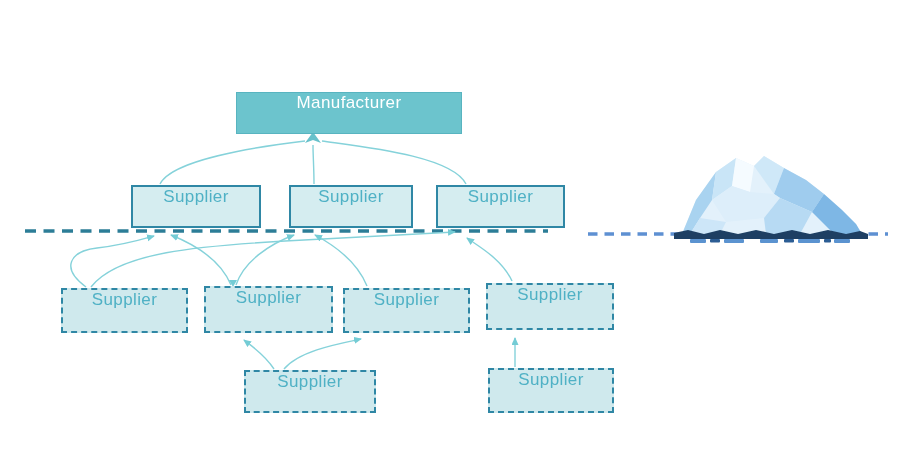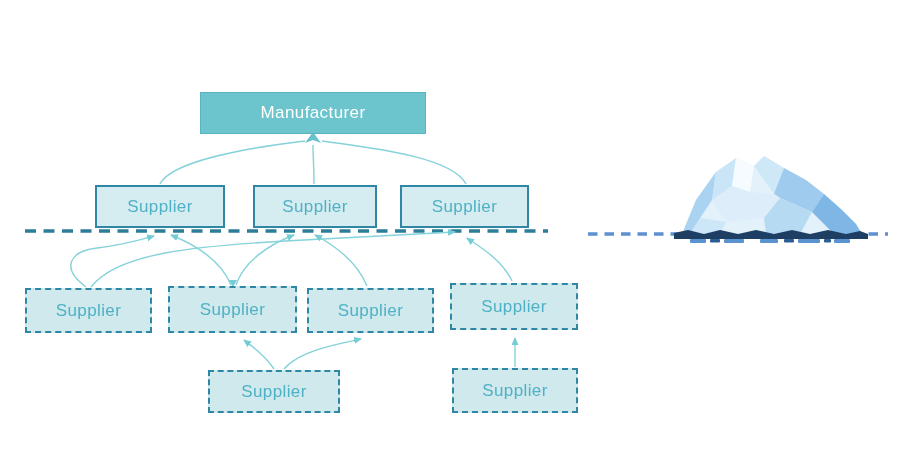--- a/index.html
+++ b/index.html
@@ -1,20 +1,20 @@
 <!DOCTYPE html>
 <html><head>
 <meta charset="utf-8">
 <style>
   html,body{margin:0;padding:0;background:#fff;}
   body{font-family:"Liberation Sans", sans-serif;}
   .stage{position:relative;width:923px;height:457px;background:#ffffff;overflow:hidden;}
   svg.overlay{position:absolute;left:0;top:0;width:923px;height:457px;}
-  .box{position:absolute;display:flex;align-items:center;justify-content:center;
-       font-size:17px;letter-spacing:.4px;color:#4fb1c5;box-sizing:border-box;}
+  .box{position:absolute;display:flex;align-items:flex-start;justify-content:center;
+       font-size:17px;letter-spacing:.4px;color:#4fb1c5;box-sizing:border-box;margin-left:36px;}
   .box.manufacturer{background:#6cc4cd;border:1px solid #58b4c0;color:#ffffff;}
   .box.tier1{background:#d5edf0;border:2px solid #2f87a5;}
   .box.sub{background:#cfe9ed;border:2px dashed #2f87a5;}
   .iceberg{position:absolute;left:668px;top:150px;width:212px;height:100px;}
 </style>
 </head>
 <body>
 
 <div class="stage">
 

